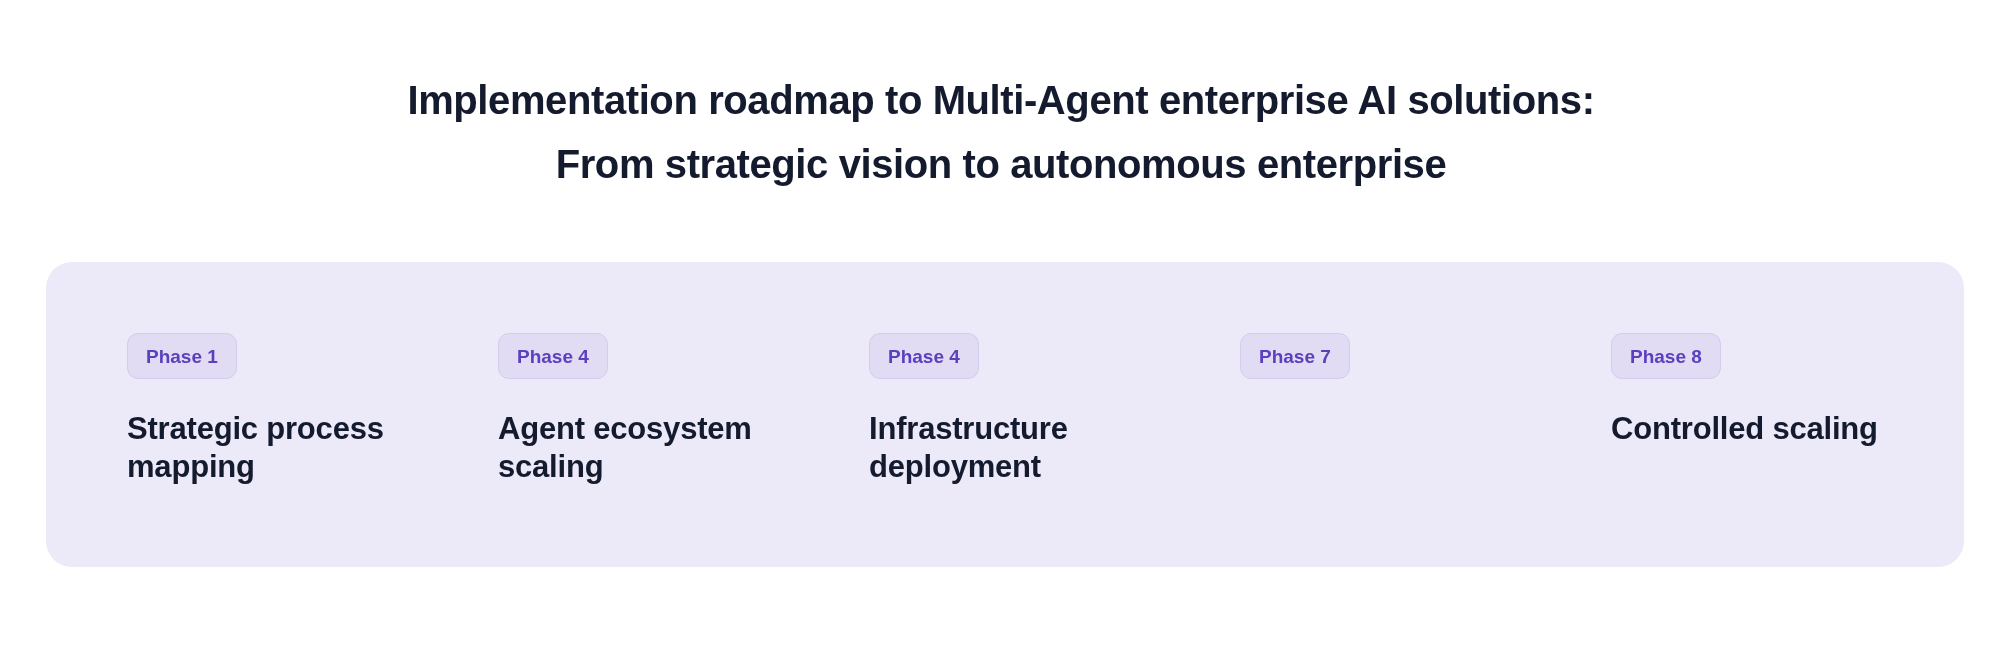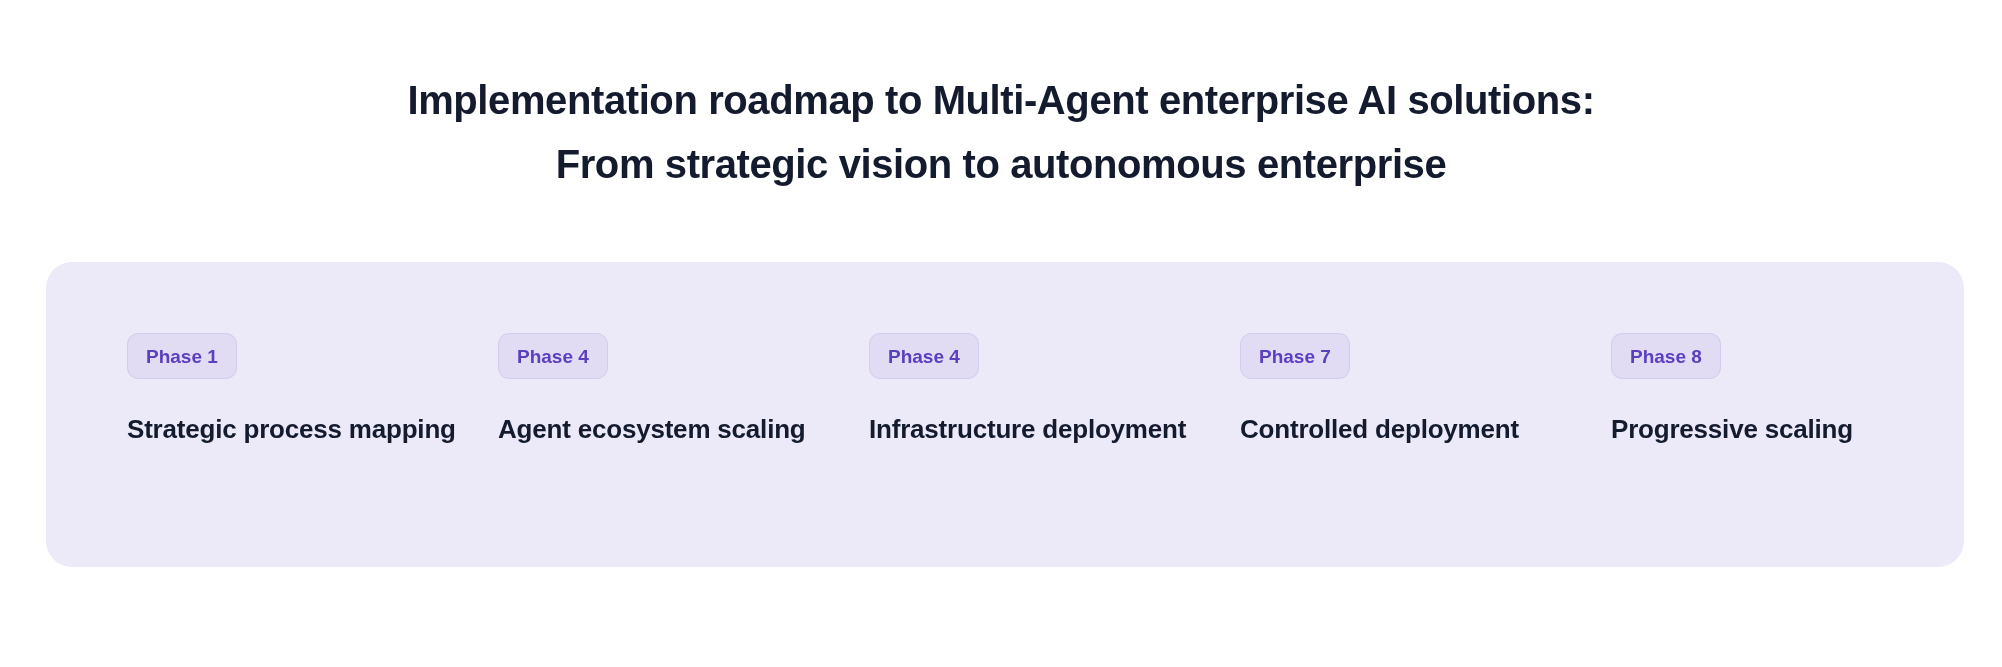--- a/index.html
+++ b/index.html
@@ -85,21 +85,21 @@
   .phase-badge-label {
     font-size: 19px;
     font-weight: 700;
     line-height: 19px;
     color: #5B3FBF;
     white-space: nowrap;
   }
 
   .phase-title {
     margin-top: 31px;
-    font-size: 26px;
+    font-size: 31px;
     font-weight: 700;
     line-height: 38px;
     letter-spacing: -0.2px;
     color: #141B2E;
     max-width: 330px;
   }
 </style>
 </head>
 <body>
 
@@ -131,26 +131,25 @@
         <div class="phase-badge">
           <span class="phase-badge-label">Phase 4</span>
         </div>
         <div class="phase-title">Infrastructure deployment</div>
       </div>
 
       <div class="phase-item">
         <div class="phase-badge">
           <span class="phase-badge-label">Phase 7</span>
         </div>
-        <div class="phase-title">Controlled deployment</div>
       </div>
 
       <div class="phase-item">
         <div class="phase-badge">
           <span class="phase-badge-label">Phase 8</span>
         </div>
-        <div class="phase-title">Progressive scaling</div>
+        <div class="phase-title">Controlled scaling</div>
       </div>
 
     </div>
   </div>
 
 </div>
 
 </body></html>

